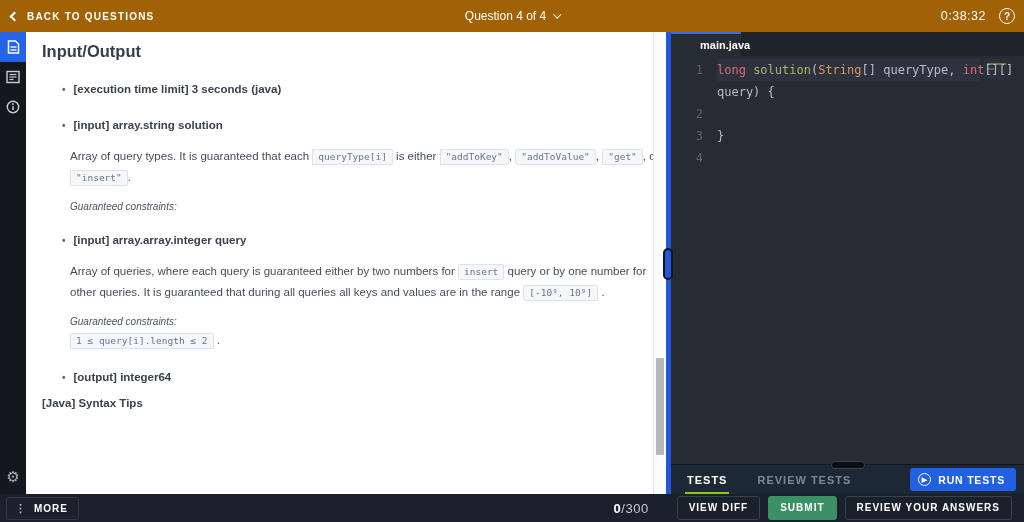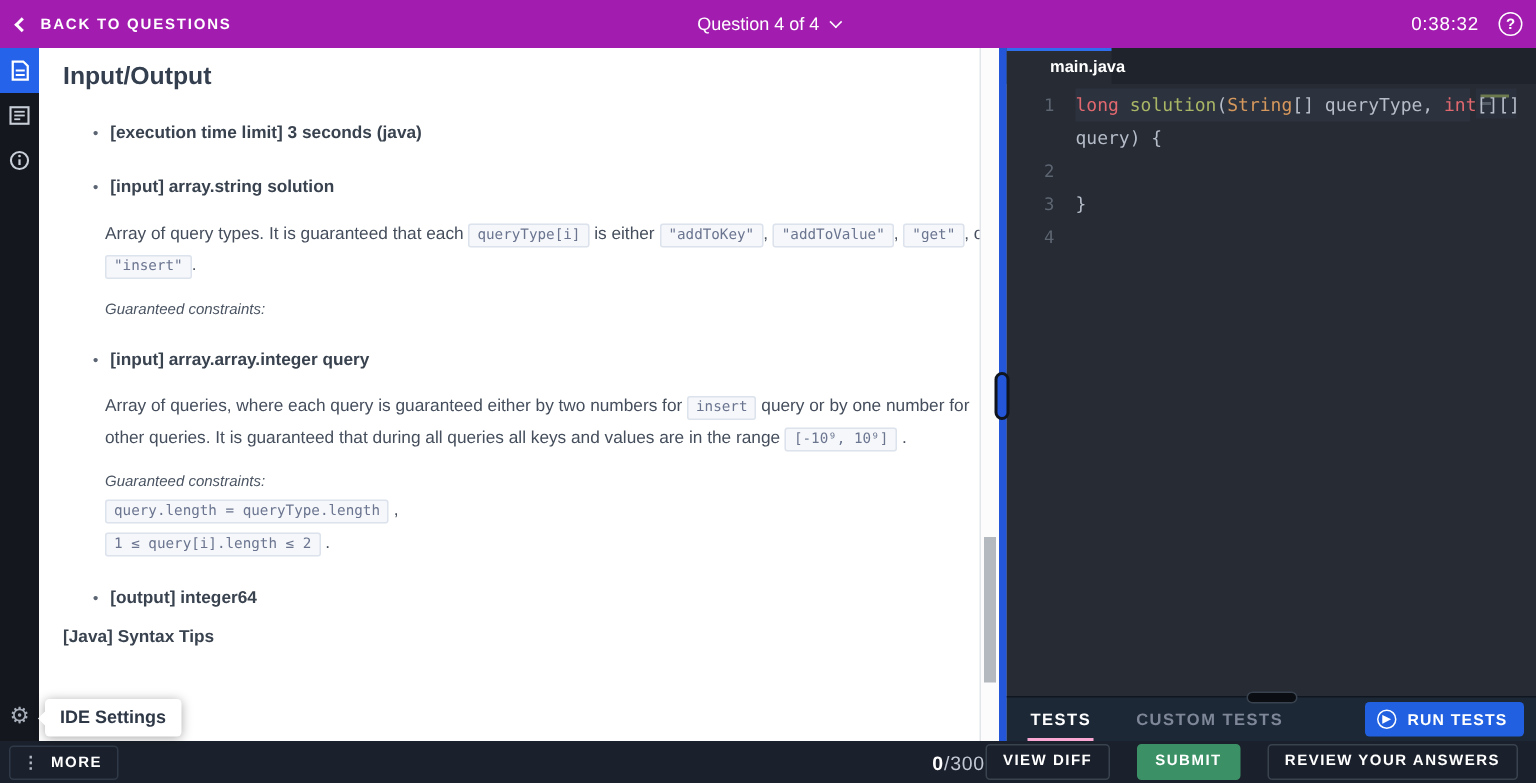--- a/index.html
+++ b/index.html
@@ -1,21 +1,21 @@
 <!DOCTYPE html>
 <html><head>
 <meta charset="utf-8">
 <style>
   * { margin:0; padding:0; box-sizing:border-box; }
   html,body { background:#2a2a2a; }
   .app { position:relative; width:1024px; height:522px; background:#fff; overflow:hidden;
          font-family:"Liberation Sans",sans-serif; }
 
   
-  .topbar { position:absolute; top:0; left:0; right:0; height:32px; background:#a21caf;
+  .topbar { position:absolute; top:0; left:0; right:0; height:32px; background:#a16207;
             display:flex; align-items:center; color:#fff; z-index:7; }
   .back { display:flex; align-items:center; gap:9px; margin-left:11px; cursor:pointer; }
   .chev-left { width:7px; height:7px; border-left:2px solid #fff; border-bottom:2px solid #fff;
                transform:rotate(45deg); }
   .back-label { font-size:10px; font-weight:700; letter-spacing:1.2px; }
   .question { position:absolute; left:50%; transform:translateX(-50%); display:flex;
               align-items:center; gap:7px; font-size:12px; cursor:pointer; }
   .chev-down { width:6px; height:6px; border-right:1.6px solid #fff; border-bottom:1.6px solid #fff;
                transform:rotate(45deg) translateY(-2px); }
   .timer { margin-left:auto; font-size:12.5px; letter-spacing:.5px; }
@@ -81,39 +81,39 @@
   .minimap .m1 { left:3px; top:4px; width:19px; background:#6d7a4e; }
   .minimap .m2 { left:3px; top:9px; width:7px; background:#555d68; }
 
   
   .tests { position:absolute; bottom:0; left:0; right:0; height:30px; background:#1d2836;
            border-top:1px solid #10161f; display:flex; align-items:center; }
   .tests-handle { position:absolute; top:-4px; left:50%; transform:translateX(-50%); width:34px;
                   height:8px; background:#0a0d12; border:1px solid #39434f; border-radius:4px;
                   cursor:row-resize; }
   .ttab { font-size:11px; font-weight:700; letter-spacing:1px; cursor:pointer; padding:8px 2px 6px; }
-  .ttab.active { color:#fff; border-bottom:2px solid #f9a8d4; margin-left:14px; }
+  .ttab.active { color:#fff; border-bottom:2px solid #84cc16; margin-left:14px; }
   .ttab.inactive { color:#7e8798; margin-left:26px; border-bottom:2px solid transparent; }
   .run-btn { margin-left:auto; margin-right:8px; background:#2160e0; color:#fff; font-weight:700;
              font-size:10.5px; letter-spacing:.8px; border-radius:3px; padding:5px 11px 5px 8px;
              display:flex; align-items:center; gap:7px; cursor:pointer; }
   .run-icon { width:13px; height:13px; border:1.5px solid #fff; border-radius:50%; display:flex;
               align-items:center; justify-content:center; font-size:7px; line-height:7px; }
 
   
   .footer { position:absolute; bottom:0; left:0; right:0; height:28px; background:#1b212c;
             display:flex; align-items:center; color:#fff; z-index:8; }
   .more-btn { margin-left:6px; border:1px solid #2f3947; border-radius:3px; padding:4px 10px 4px 8px;
               display:flex; gap:7px; align-items:center; font-size:10px; font-weight:700;
               letter-spacing:1px; cursor:pointer; }
   .more-dots { font-size:11px; color:#aeb6c2; }
   .score { margin-left:auto; font-size:13px; letter-spacing:.5px; }
   .score b { font-weight:700; }
   .score span { color:#c2c9d4; }
-  .fgroup { display:flex; gap:18px; margin:0 12px 0 0; }
+  .fgroup { display:flex; gap:8px; margin:0 12px 0 28px; }
   .f-btn { border-radius:3px; padding:5px 11px 6px; font-size:10px; font-weight:700;
            letter-spacing:1px; color:#fff; cursor:pointer; }
   .f-btn.outline { border:1px solid #39424f; background:transparent; }
   .f-btn.green { background:#3c9066; border:1px solid #3c9066; }
 
   
   .tooltip { position:absolute; left:30px; top:466px; background:#fff; border-radius:3px;
              padding:5px 10px 6px; font-size:12px; font-weight:600; color:#2e3847; z-index:9;
              box-shadow:0 1px 7px rgba(0,0,0,.35); white-space:nowrap; }
   .tooltip::before { content:""; position:absolute; left:-3px; top:9px; width:8px; height:8px;
@@ -177,21 +177,20 @@
           <span>[input] array.string solution</span>
         </div>
         <div class="d-para"><span class="seg">Array of query types. It is guaranteed that each </span><span class="chip">queryType[i]</span><span class="seg"> is either </span><span class="chip">"addToKey"</span><span class="seg">, </span><span class="chip">"addToValue"</span><span class="seg">, </span><span class="chip">"get"</span><span class="seg">, or </span><span class="chip">"insert"</span><span class="seg">.</span></div>
         <div class="d-em">Guaranteed constraints:</div>
         <div class="d-bullet">
           <span class="marker">•</span>
           <span>[input] array.array.integer query</span>
         </div>
         <div class="d-para"><span class="seg">Array of queries, where each query is guaranteed either by two numbers for </span><span class="chip">insert</span><span class="seg"> query or by one number for other queries. It is guaranteed that during all queries all keys and values are in the range </span><span class="chip">[-10⁹, 10⁹]</span><span class="seg"> .</span></div>
         <div class="d-em">Guaranteed constraints:</div>
-        <div class="d-chiprow"><span class="chip">query.length = queryType.length</span><span class="seg"> ,</span></div>
         <div class="d-chiprow"><span class="chip">1 ≤ query[i].length ≤ 2</span><span class="seg"> .</span></div>
         <div class="d-bullet">
           <span class="marker">•</span>
           <span>[output] integer64</span>
         </div>
         <div class="d-h2">[Java] Syntax Tips</div>
       </div>
   </div>
 
   <div class="scrollbar">
@@ -228,21 +227,21 @@
           <div class="codetext"><span class="tk-pl">}</span></div>
         </div>
         <div class="code-row">
           <div class="gutter">4</div>
           <div class="codetext"></div>
         </div>
       </div>
     <div class="tests">
       <div class="tests-handle"></div>
       <div class="ttab active">TESTS</div>
-      <div class="ttab inactive">CUSTOM TESTS</div>
+      <div class="ttab inactive">REVIEW TESTS</div>
       <div class="run-btn">
         <span class="run-icon">▶</span>
         <span>RUN TESTS</span>
       </div>
     </div>
   </div>
 
   <div class="footer">
     <div class="more-btn">
       <span class="more-dots">⋮</span>
@@ -251,15 +250,14 @@
     <div class="score">
       <b>0</b><span>/300</span>
     </div>
     <div class="fgroup">
       <div class="f-btn outline">VIEW DIFF</div>
       <div class="f-btn green">SUBMIT</div>
       <div class="f-btn outline">REVIEW YOUR ANSWERS</div>
     </div>
   </div>
 
-  <div class="tooltip">IDE Settings</div>
 
 </div>
 
 </body></html>

